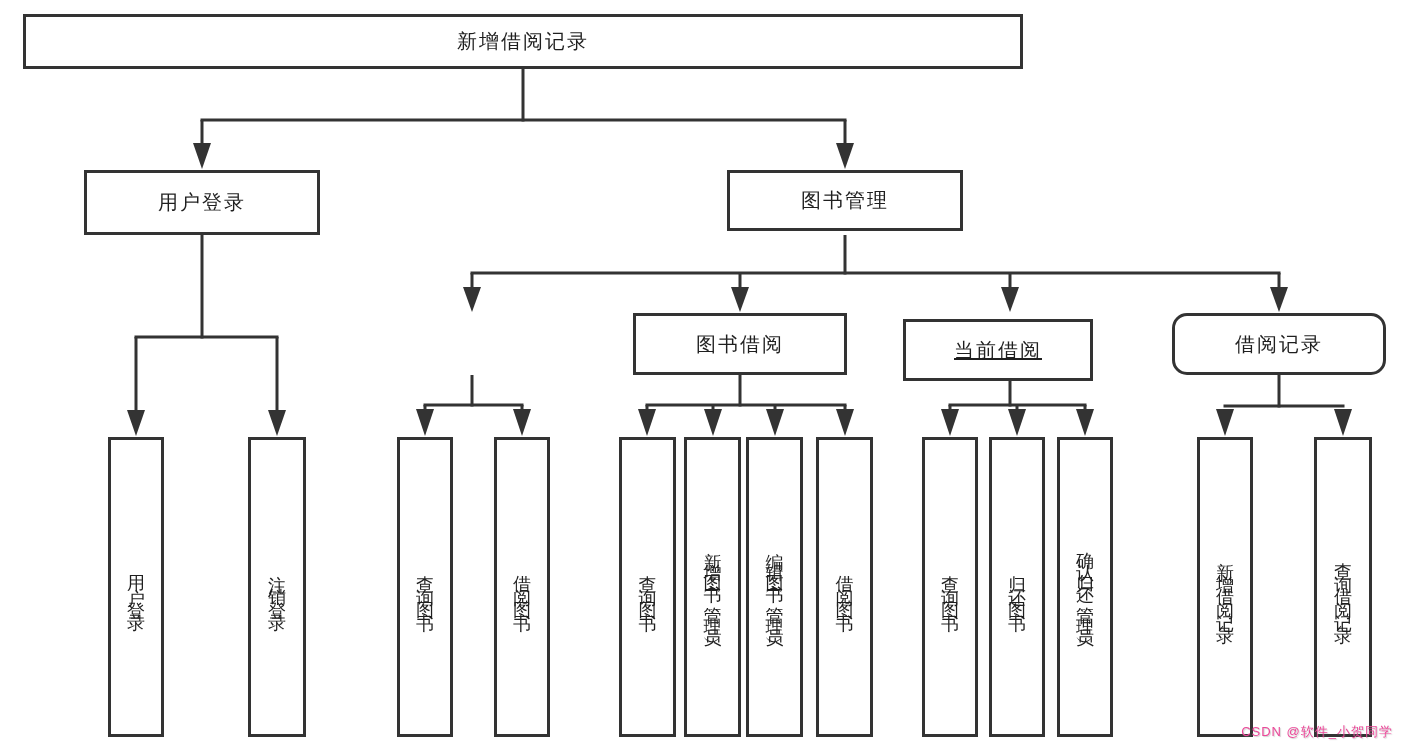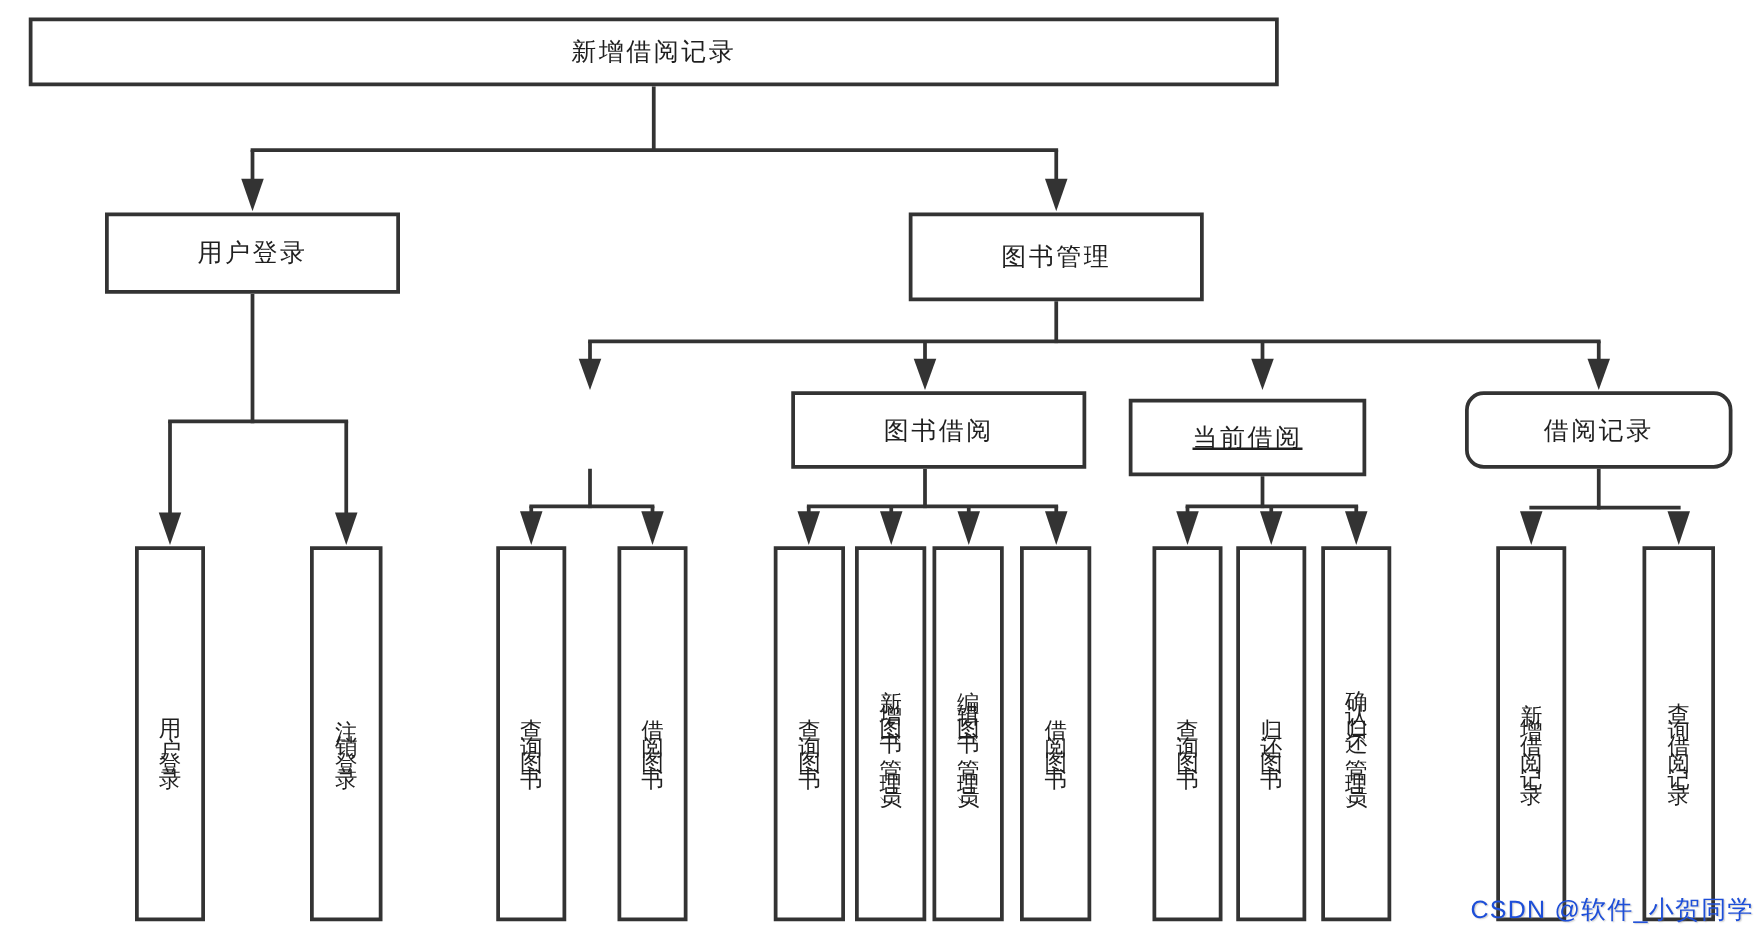--- a/index.html
+++ b/index.html
@@ -36,24 +36,24 @@
   .v-box {
     writing-mode: vertical-rl;
     text-orientation: mixed;
     font-size: 18px;
     letter-spacing: 13px;
     line-height: 1;
   }
   .v-box.long { letter-spacing: 11px; }
   #watermark {
     position: absolute;
-    right: 2px;
+    right: 12px;
     bottom: 6px;
-    font-size: 20px;
-    color: #1d4ed8;
+    font-size: 13px;
+    color: #ec4899;
     letter-spacing: 1px;
     white-space: nowrap;
     text-shadow: 1px 1px 1px rgba(120,120,120,0.35);
     z-index: 5;
   }
 </style>
 </head>
 <body>
 
 <div id="canvas">
@@ -114,23 +114,23 @@
 
     <line x1="1279" y1="375" x2="1279" y2="407.5"></line>
     <line x1="1223.5" y1="406" x2="1344.5" y2="406"></line>
     <polygon points="1216,409 1234,409 1225,436"></polygon>
     <polygon points="1334,409 1352,409 1343,436"></polygon>
   </svg>
 
   <div class="box h-box" style="left:23px; top:14px; width:1000px; height:55px;">新增借阅记录</div>
 
   <div class="box h-box" style="left:84px; top:170px; width:236px; height:65px;">用户登录</div>
-  <div class="box h-box" style="left:727px; top:170px; width:236px; height:71px;">图书管理</div>
+  <div class="box h-box" style="left:727px; top:170px; width:236px; height:61px;">图书管理</div>
 
-  <div class="box h-box" style="left:633px; top:313px; width:236px; height:62px;">图书借阅</div>
+  <div class="box h-box" style="left:633px; top:313px; width:214px; height:62px;">图书借阅</div>
   <div class="box h-box" style="left:903px; top:319px; width:190px; height:62px;text-decoration:underline;">当前借阅</div>
   <div class="box h-box" style="left:1172px; top:313px; width:214px; height:62px;border-radius:15px;">借阅记录</div>
 
   <div class="box v-box" style="left:108px; top:437px; width:56px; height:300px;">用户登录</div>
   <div class="box v-box" style="left:248px; top:437px; width:58px; height:300px;">注销登录</div>
 
   <div class="box v-box" style="left:397px; top:437px; width:56px; height:300px;">查询图书</div>
   <div class="box v-box" style="left:494px; top:437px; width:56px; height:300px;">借阅图书</div>
 
   <div class="box v-box" style="left:619px; top:437px; width:57px; height:300px;">查询图书</div>

